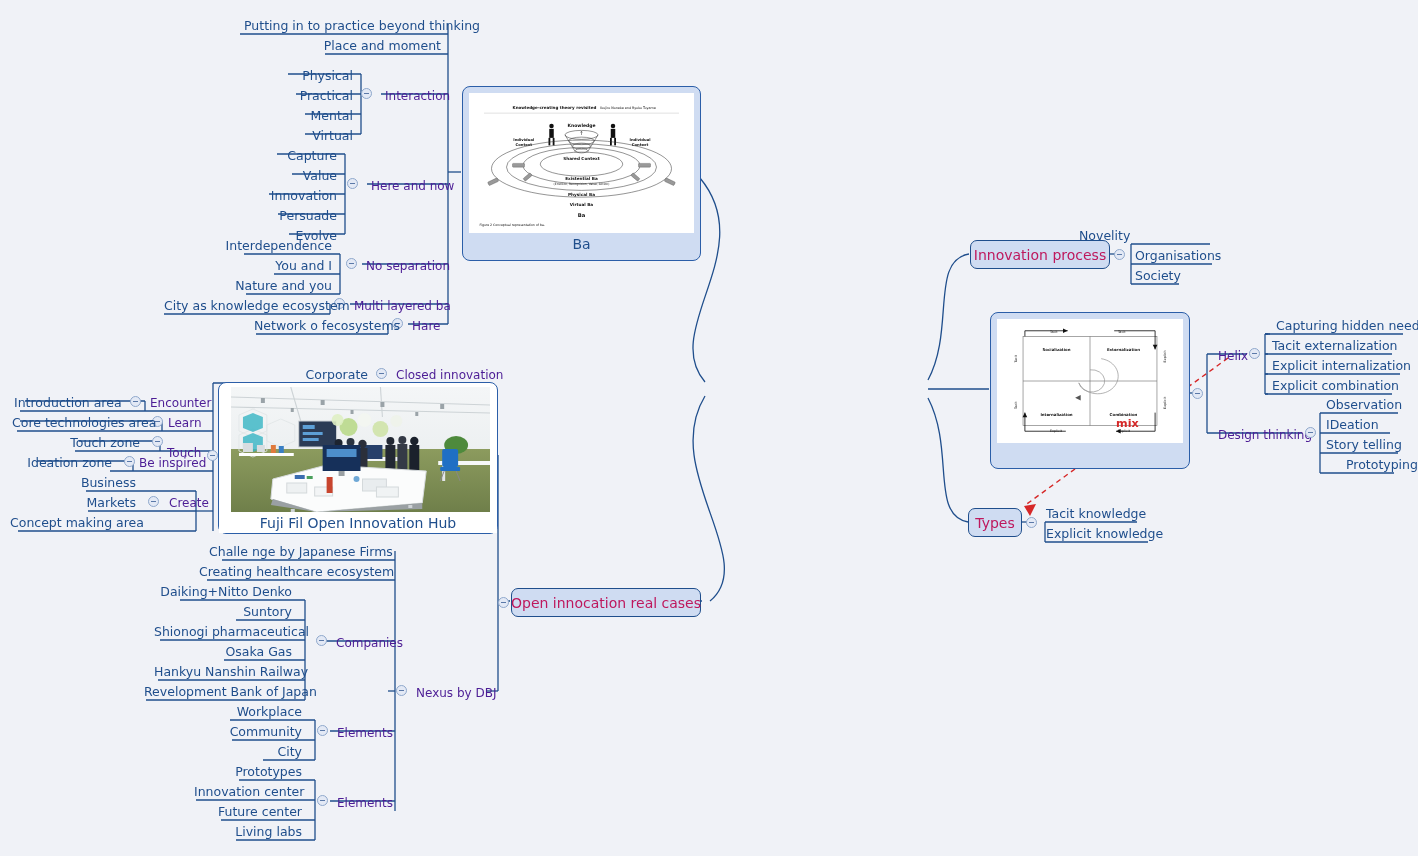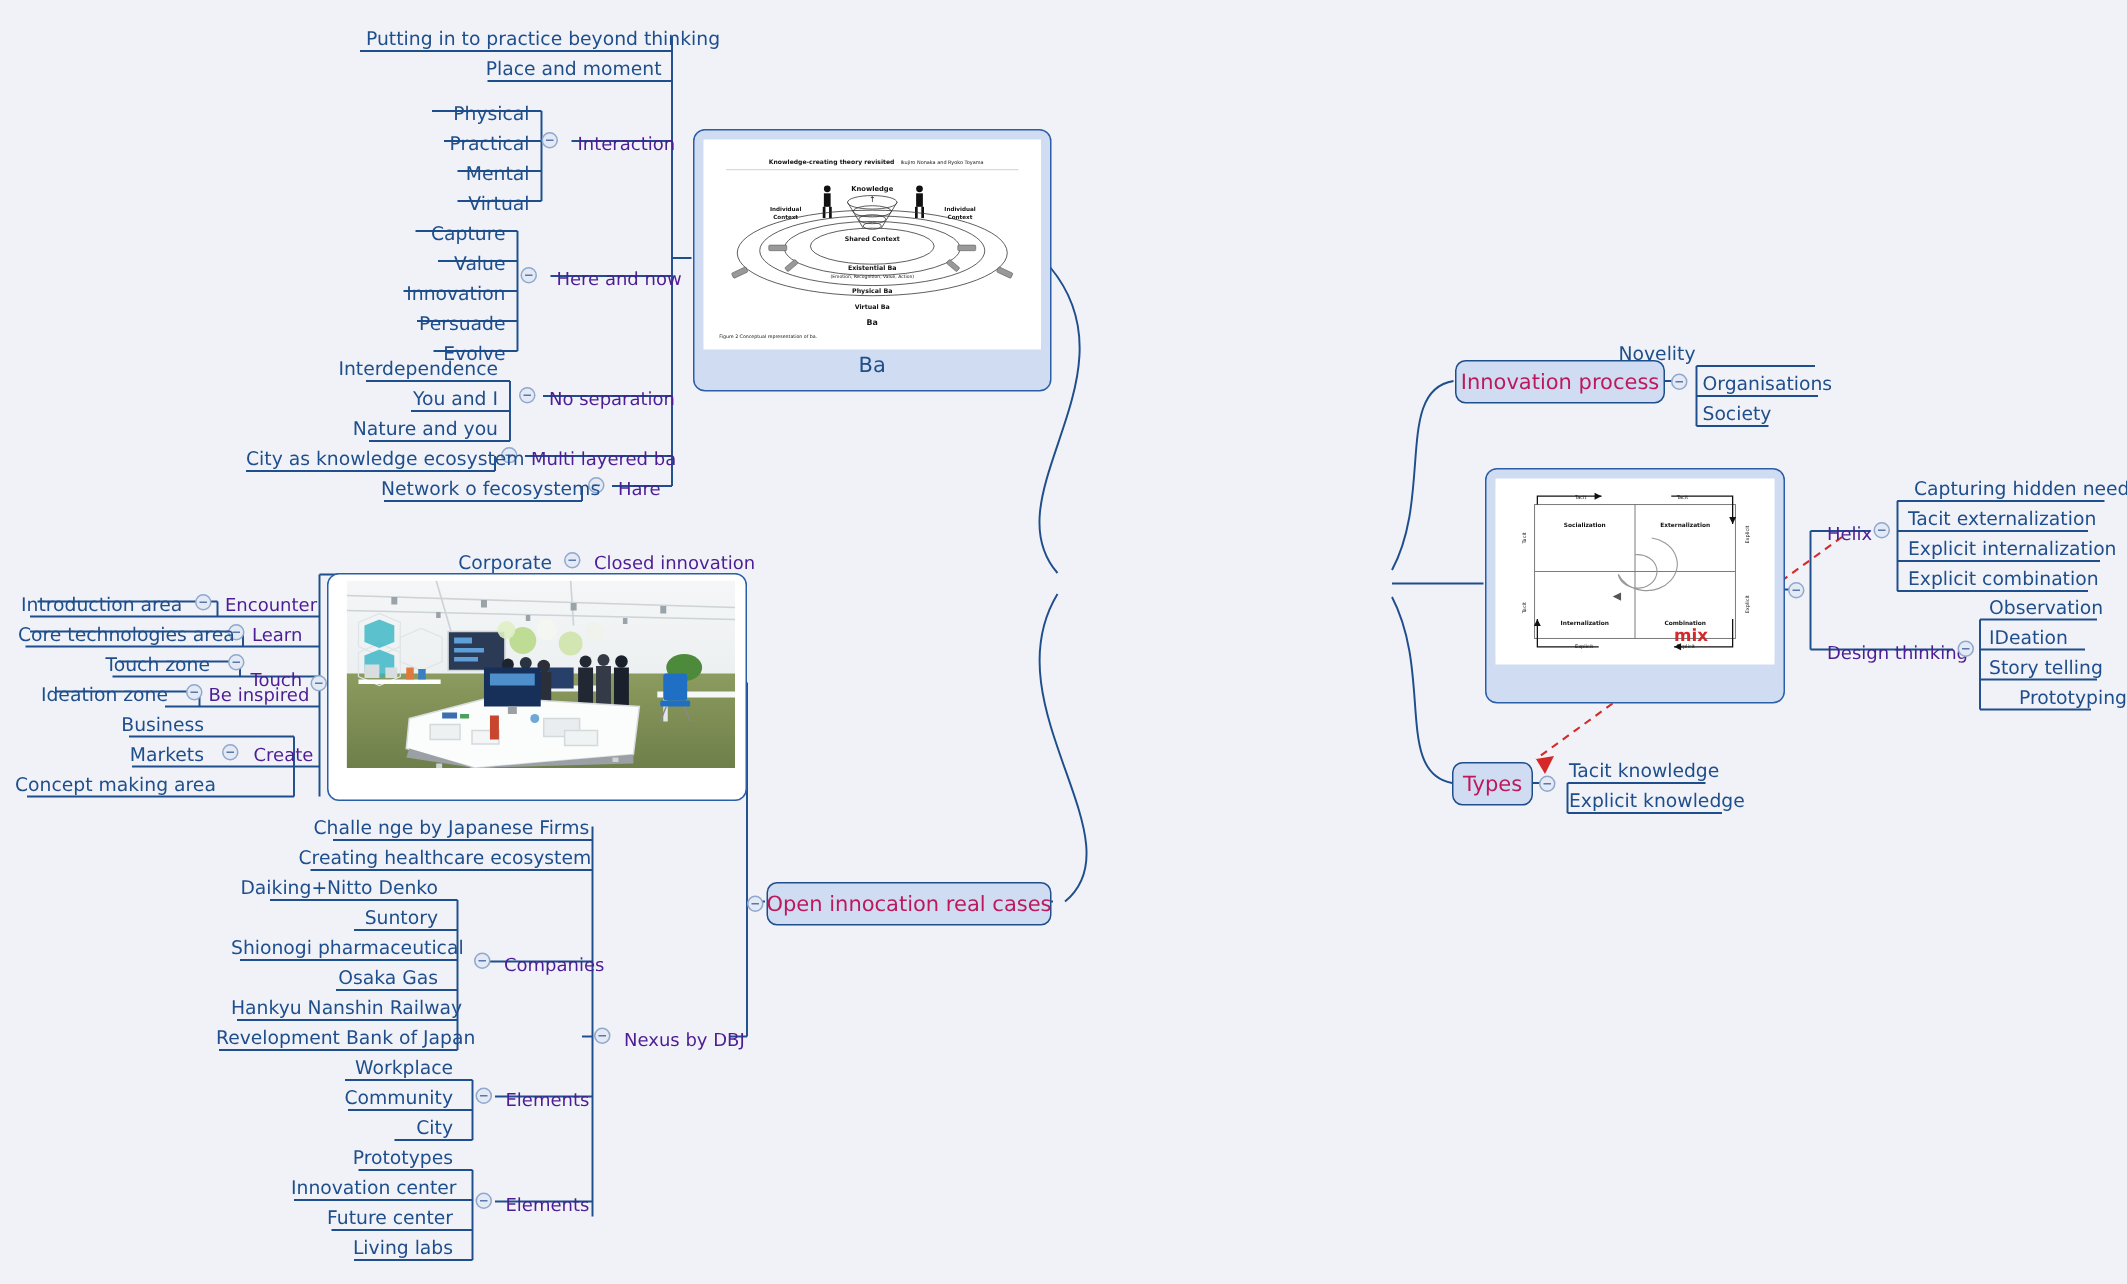--- a/index.html
+++ b/index.html
@@ -539,20 +539,21 @@
           <rect x="84" y="100" width="18" height="9" fill="#f3f5f6" stroke="#d4d9db"></rect>
           <rect x="96" y="90" width="6" height="16" fill="#c8452e"></rect>
           <rect x="132" y="92" width="24" height="12" fill="#e9edef" stroke="#d4d9db"></rect>
           <rect x="146" y="100" width="22" height="10" fill="#f0f3f4" stroke="#d4d9db"></rect>
           <circle cx="126" cy="92" r="3" fill="#6fa8d6"></circle>
           <rect x="64" y="88" width="10" height="4" fill="#3b6db0"></rect>
           <rect x="76" y="89" width="6" height="3" fill="#4aa05c"></rect>
         </g>
       </svg>
     </div>
+    <div class="cap">Fuji Fil Open Innovation Hub</div>
   </div>
   <div class="tog" style="left:207px;top:450px;"></div>
 
   <div class="leaf r" style="left:300px;top:366px;width:72px;">Corporate</div>
   <div class="blabel" style="left:392px;top:366px;">Closed innovation</div>
   <div class="tog" style="left:376px;top:368px;"></div>
 
   <div class="blabel" style="left:146px;top:394px;">Encounter</div>
   <div class="tog" style="left:130px;top:396px;"></div>
   <div class="leaf r" style="left:10px;top:394px;width:112px;">Introduction area</div>

